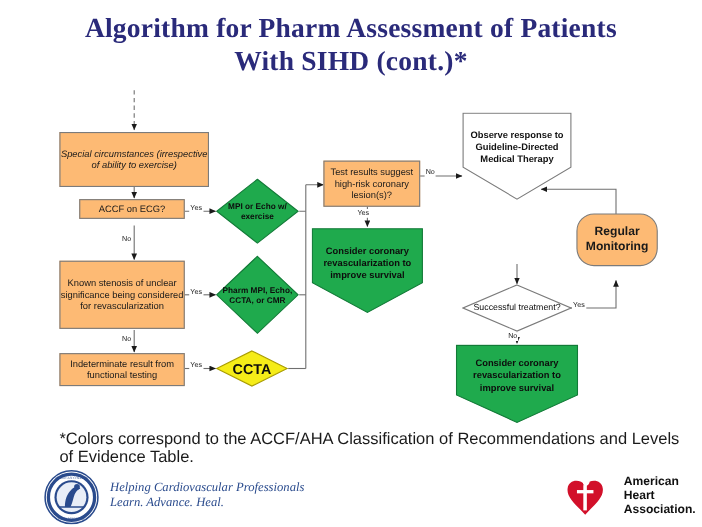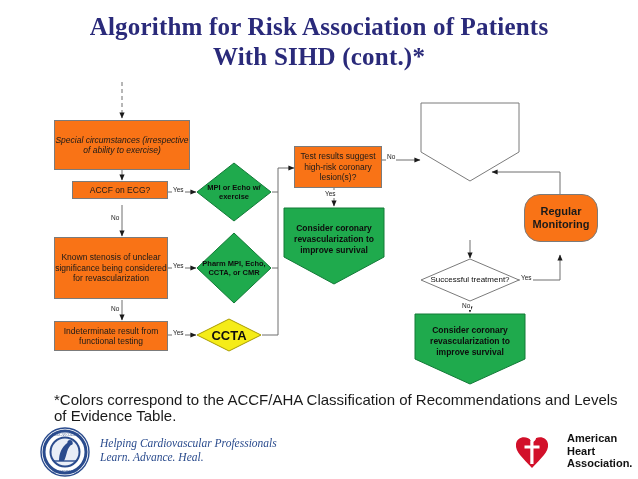--- a/index.html
+++ b/index.html
@@ -19,21 +19,21 @@
   }
 
   
   .canvas{position:absolute;left:0;top:80px;width:638px;height:300px;}
   .canvas svg{position:absolute;left:0;top:0;}
 
   
   .node{position:absolute;box-sizing:border-box;display:flex;align-items:center;
         justify-content:center;text-align:center;}
   .boxw{
-    background:#f97316;border:1px solid #7b7b7b;color:#1a1a1a;
+    background:#fdba74;border:1px solid #7b7b7b;color:#1a1a1a;
     font-size:8.5px;line-height:10.5px;
   }
   .boxw.ital{font-style:italic;}
   .rounded{border-radius:16px;font-weight:bold;font-size:11px;line-height:13px;}
 
   .diamond{position:absolute;}
   .diamond .lbl{
     position:absolute;left:0;top:0;width:100%;height:100%;
     display:flex;align-items:center;justify-content:center;text-align:center;
     font-size:7.5px;line-height:9px;font-weight:bold;color:#0d0d0d;
@@ -74,21 +74,21 @@
     position:absolute;left:551px;top:10px;
     font-weight:bold;font-size:11px;line-height:12.5px;color:#111;
   }
 </style>
 </head>
 <body>
 
 <div class="slide">
 
   <div class="title">
-    <div>Algorithm for Risk Association of Patients</div>
+    <div>Algorithm for Pharm Assessment of Patients</div>
     <div>With SIHD (cont.)*</div>
   </div>
 
   <div class="canvas">
 
     <svg width="638" height="300">
       <defs>
         <marker id="ah" markerWidth="7" markerHeight="7" refX="5.6" refY="2.6" orient="auto" markerUnits="userSpaceOnUse">
           <path d="M0,0 L6,2.6 L0,5.2 z" fill="#1a1a1a"></path>
         </marker>
@@ -189,20 +189,21 @@
       <svg width="102" height="78">
         <polygon points="1,1 101,1 101,50 51,77 1,50" fill="#1faa4d" stroke="#127a37" stroke-width="1"></polygon>
       </svg>
       <span class="lbl" style="top:10px;height:44px;">Consider coronary revascularization to improve survival</span>
     </div>
 
     <div class="pent white" style="left:420px;top:22px;width:100px;height:80px;">
       <svg width="100" height="80">
         <polygon points="1,1 99,1 99,50 50,79 1,50" fill="#ffffff" stroke="#7b7b7b" stroke-width="1"></polygon>
       </svg>
+      <span class="lbl" style="top:8px;height:46px;">Observe response to Guideline-Directed Medical Therapy</span>
     </div>
 
     <div class="diamond" style="left:420px;top:178px;width:100px;height:44px;">
       <svg width="100" height="44">
         <polygon points="50,1 99,22 50,43 1,22" fill="#ffffff" stroke="#7b7b7b" stroke-width="1"></polygon>
       </svg>
       <span class="lbl" style="font-weight:normal;font-size:8px;line-height:10px;">Successful treatment?</span>
     </div>
 
     <div class="node boxw rounded" style="left:524px;top:114px;width:74px;height:48px;">

